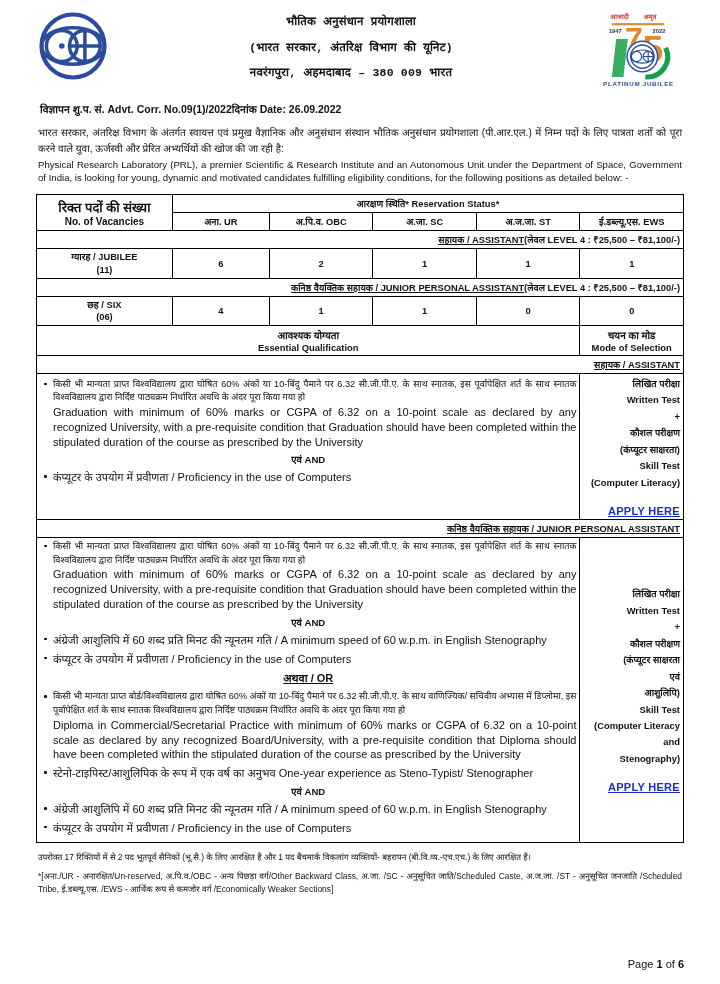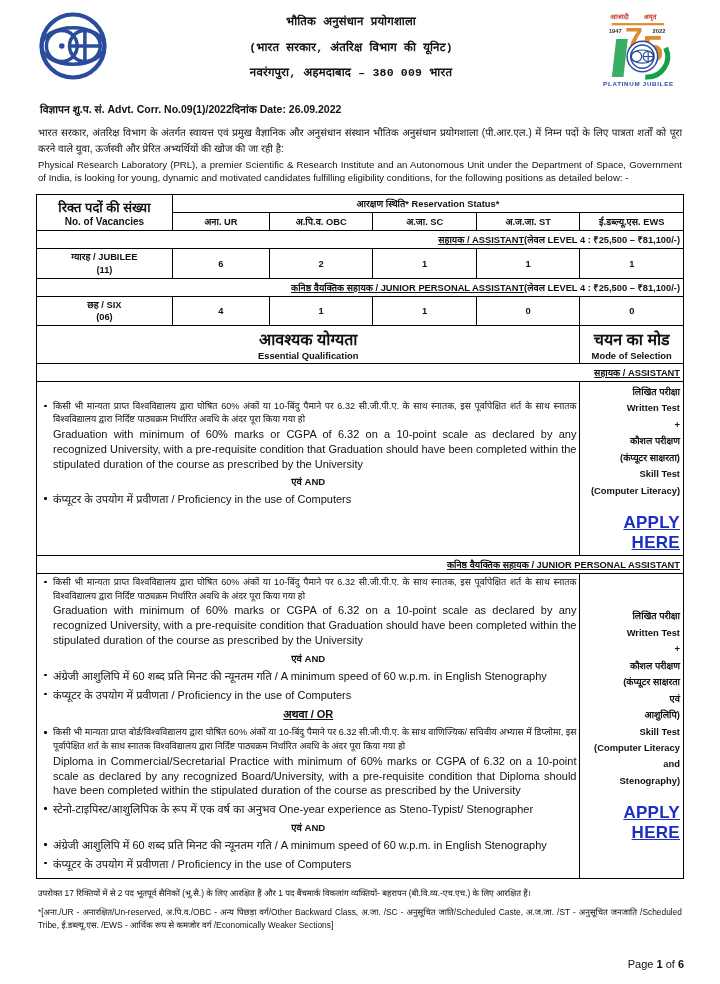--- a/index.html
+++ b/index.html
@@ -134,21 +134,21 @@
     font-size: 9.4px;
     font-weight: bold;
     line-height: 1.3;
     padding: 7px 2px;
   }
   .eq-head {
     text-align: center;
     font-weight: bold;
     padding: 5px 2px;
   }
-  .eq-head .hi2 { font-size: 16px; }
+  .eq-head .hi2 { font-size: 10px; }
   .eq-head .en2 { font-size: 9.4px; }
 
   
   .qual {
     padding: 4px 6px 6px 6px;
     vertical-align: top;
   }
   .qual ul {
     margin: 0;
     padding-left: 13px;
@@ -195,21 +195,21 @@
     text-align: right;
     vertical-align: top;
     padding: 6px 3px;
   }
   .mode .m-hi { font-size: 9.4px; font-weight: bold; line-height: 1.75; }
   .mode .m-en { font-size: 9.4px; font-weight: bold; line-height: 1.75; }
   .apply {
     display: inline-block;
     margin-top: 14px;
     color: #1a2ec4;
-    font-size: 17px;
+    font-size: 11px;
     font-weight: bold;
     text-decoration: underline;
     letter-spacing: .3px;
     cursor: pointer;
   }
 
   
   .footnotes { margin-top: 8px; padding: 0 2px; }
   .fn-hi { font-size: 8.4px; line-height: 1.5; text-align: justify; }
   .fn-en { font-size: 8.4px; line-height: 1.4; text-align: justify; }

